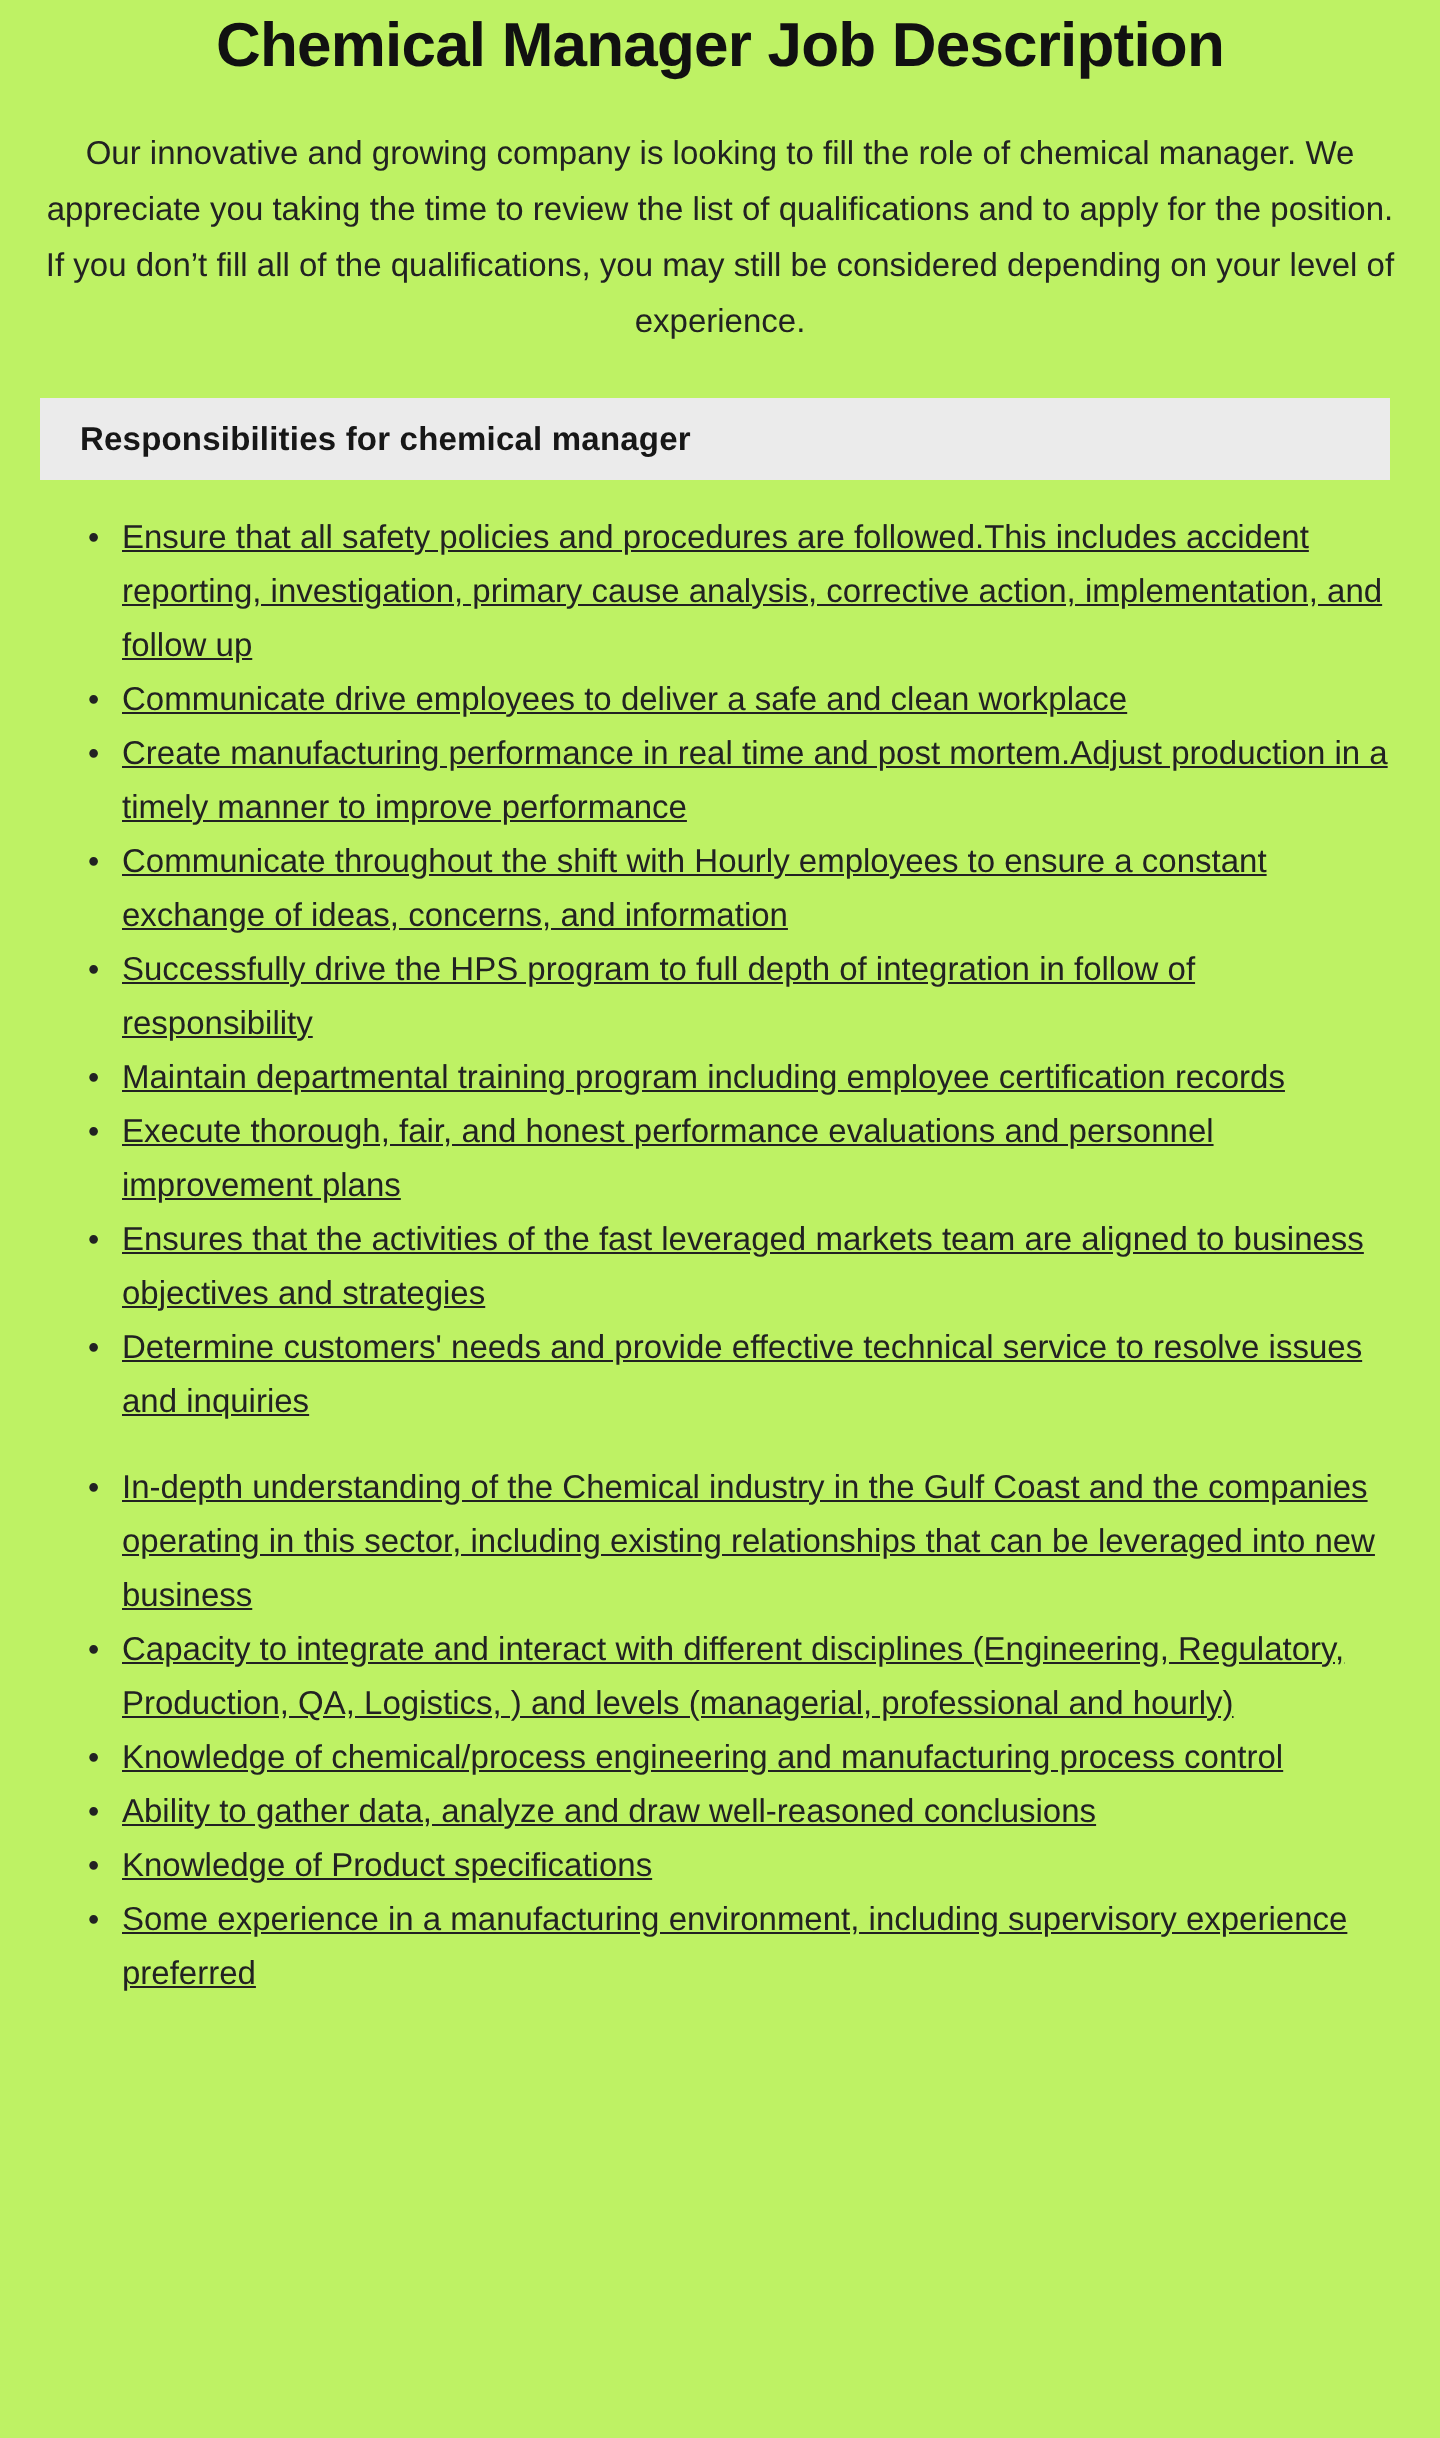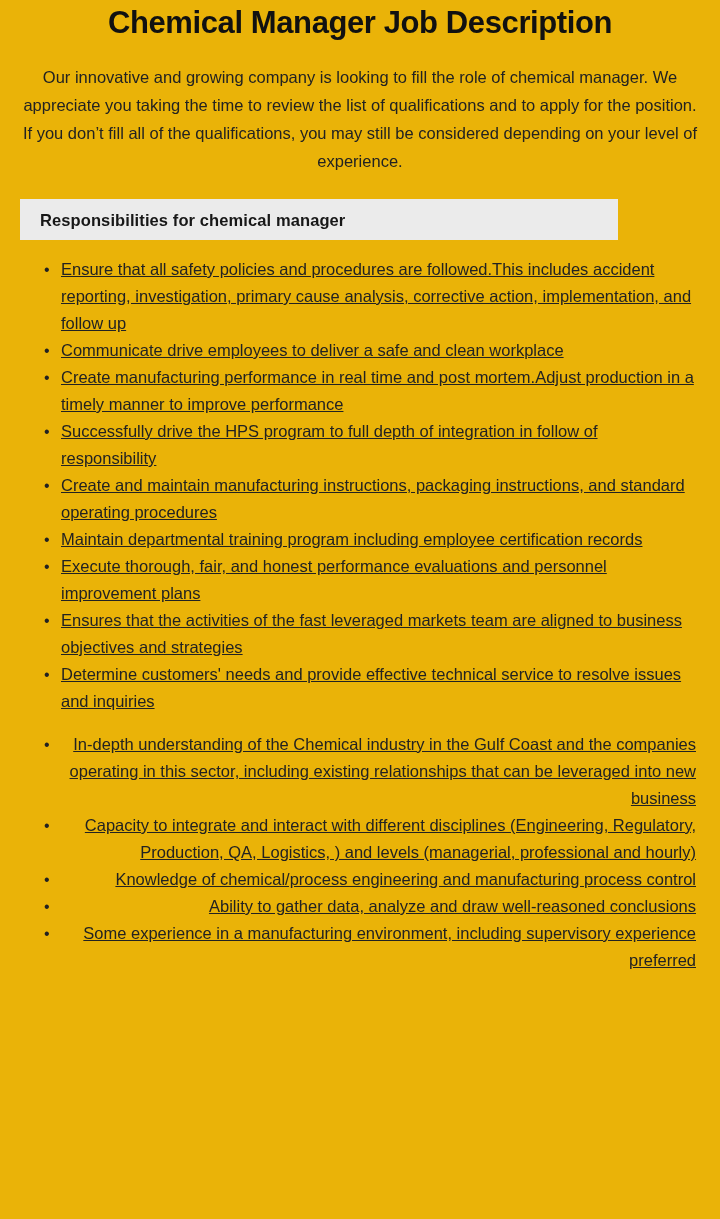--- a/index.html
+++ b/index.html
@@ -12,21 +12,21 @@
     width: 720px;
     min-height: 1219px;
     font-family: "Liberation Sans", sans-serif;
     color: #1a1a1a;
     -webkit-font-smoothing: antialiased;
   }
   .page {
     width: 720px;
     min-height: 1219px;
     box-sizing: border-box;
-    background: #eab308;
+    background: #bef264;
     position: relative;
     overflow: hidden;
   }
 
   
   .doc-title {
     margin: 0;
     padding: 3px 20px 0 20px;
     font-size: 31px;
     line-height: 40px;
@@ -44,21 +44,21 @@
     line-height: 28px;
     color: #222222;
     text-align: center;
   }
 
   
   .section-bar {
     margin: 24px 4px 0 0;
     background: #ebebeb;
     height: 41px;
-    width: 598px;
+    width: 675px;
     margin-left: 20px;
     display: flex;
     align-items: center;
     box-sizing: border-box;
     padding-left: 20px;
   }
   .section-bar .section-title {
     font-size: 16.5px;
     font-weight: 700;
     line-height: 20px;
@@ -86,52 +86,52 @@
     position: absolute;
     left: 0;
     top: 0;
     font-size: 16px;
     line-height: 27px;
     color: #222222;
   }
 
   .section-block:last-of-type ul.bullet-list {
     margin-bottom: 18px;
-    text-align: right;
   }
 </style>
 </head>
 <body>
 
 <div class="page">
 
   <h1 class="doc-title">Chemical Manager Job Description</h1>
 
   <p class="intro">Our innovative and growing company is looking to fill the role of chemical manager. We appreciate you taking the time to review the list of qualifications and to apply for the position. If you don’t fill all of the qualifications, you may still be considered depending on your level of experience.</p>
 
   <div class="section-block">
     <div class="section-bar">
       <span class="section-title">Responsibilities for chemical manager</span>
     </div>
     <ul class="bullet-list">
       <li>Ensure that all safety policies and procedures are followed.This includes accident reporting, investigation, primary cause analysis, corrective action, implementation, and follow up</li>
       <li>Communicate drive employees to deliver a safe and clean workplace</li>
       <li>Create manufacturing performance in real time and post mortem.Adjust production in a timely manner to improve performance</li>
+      <li>Communicate throughout the shift with Hourly employees to ensure a constant exchange of ideas, concerns, and information</li>
       <li>Successfully drive the HPS program to full depth of integration in follow of responsibility</li>
-      <li>Create and maintain manufacturing instructions, packaging instructions, and standard operating procedures</li>
       <li>Maintain departmental training program including employee certification records</li>
       <li>Execute thorough, fair, and honest performance evaluations and personnel improvement plans</li>
       <li>Ensures that the activities of the fast leveraged markets team are aligned to business objectives and strategies</li>
       <li>Determine customers' needs and provide effective technical service to resolve issues and inquiries</li>
     </ul>
   </div>
 
   <div class="section-block">
     <ul class="bullet-list">
       <li>In-depth understanding of the Chemical industry in the Gulf Coast and the companies operating in this sector, including existing relationships that can be leveraged into new business</li>
       <li>Capacity to integrate and interact with different disciplines (Engineering, Regulatory, Production, QA, Logistics, ) and levels (managerial, professional and hourly)</li>
       <li>Knowledge of chemical/process engineering and manufacturing process control</li>
       <li>Ability to gather data, analyze and draw well-reasoned conclusions</li>
+      <li>Knowledge of Product specifications</li>
       <li>Some experience in a manufacturing environment, including supervisory experience preferred</li>
     </ul>
   </div>
 
 </div>
 
 </body></html>

